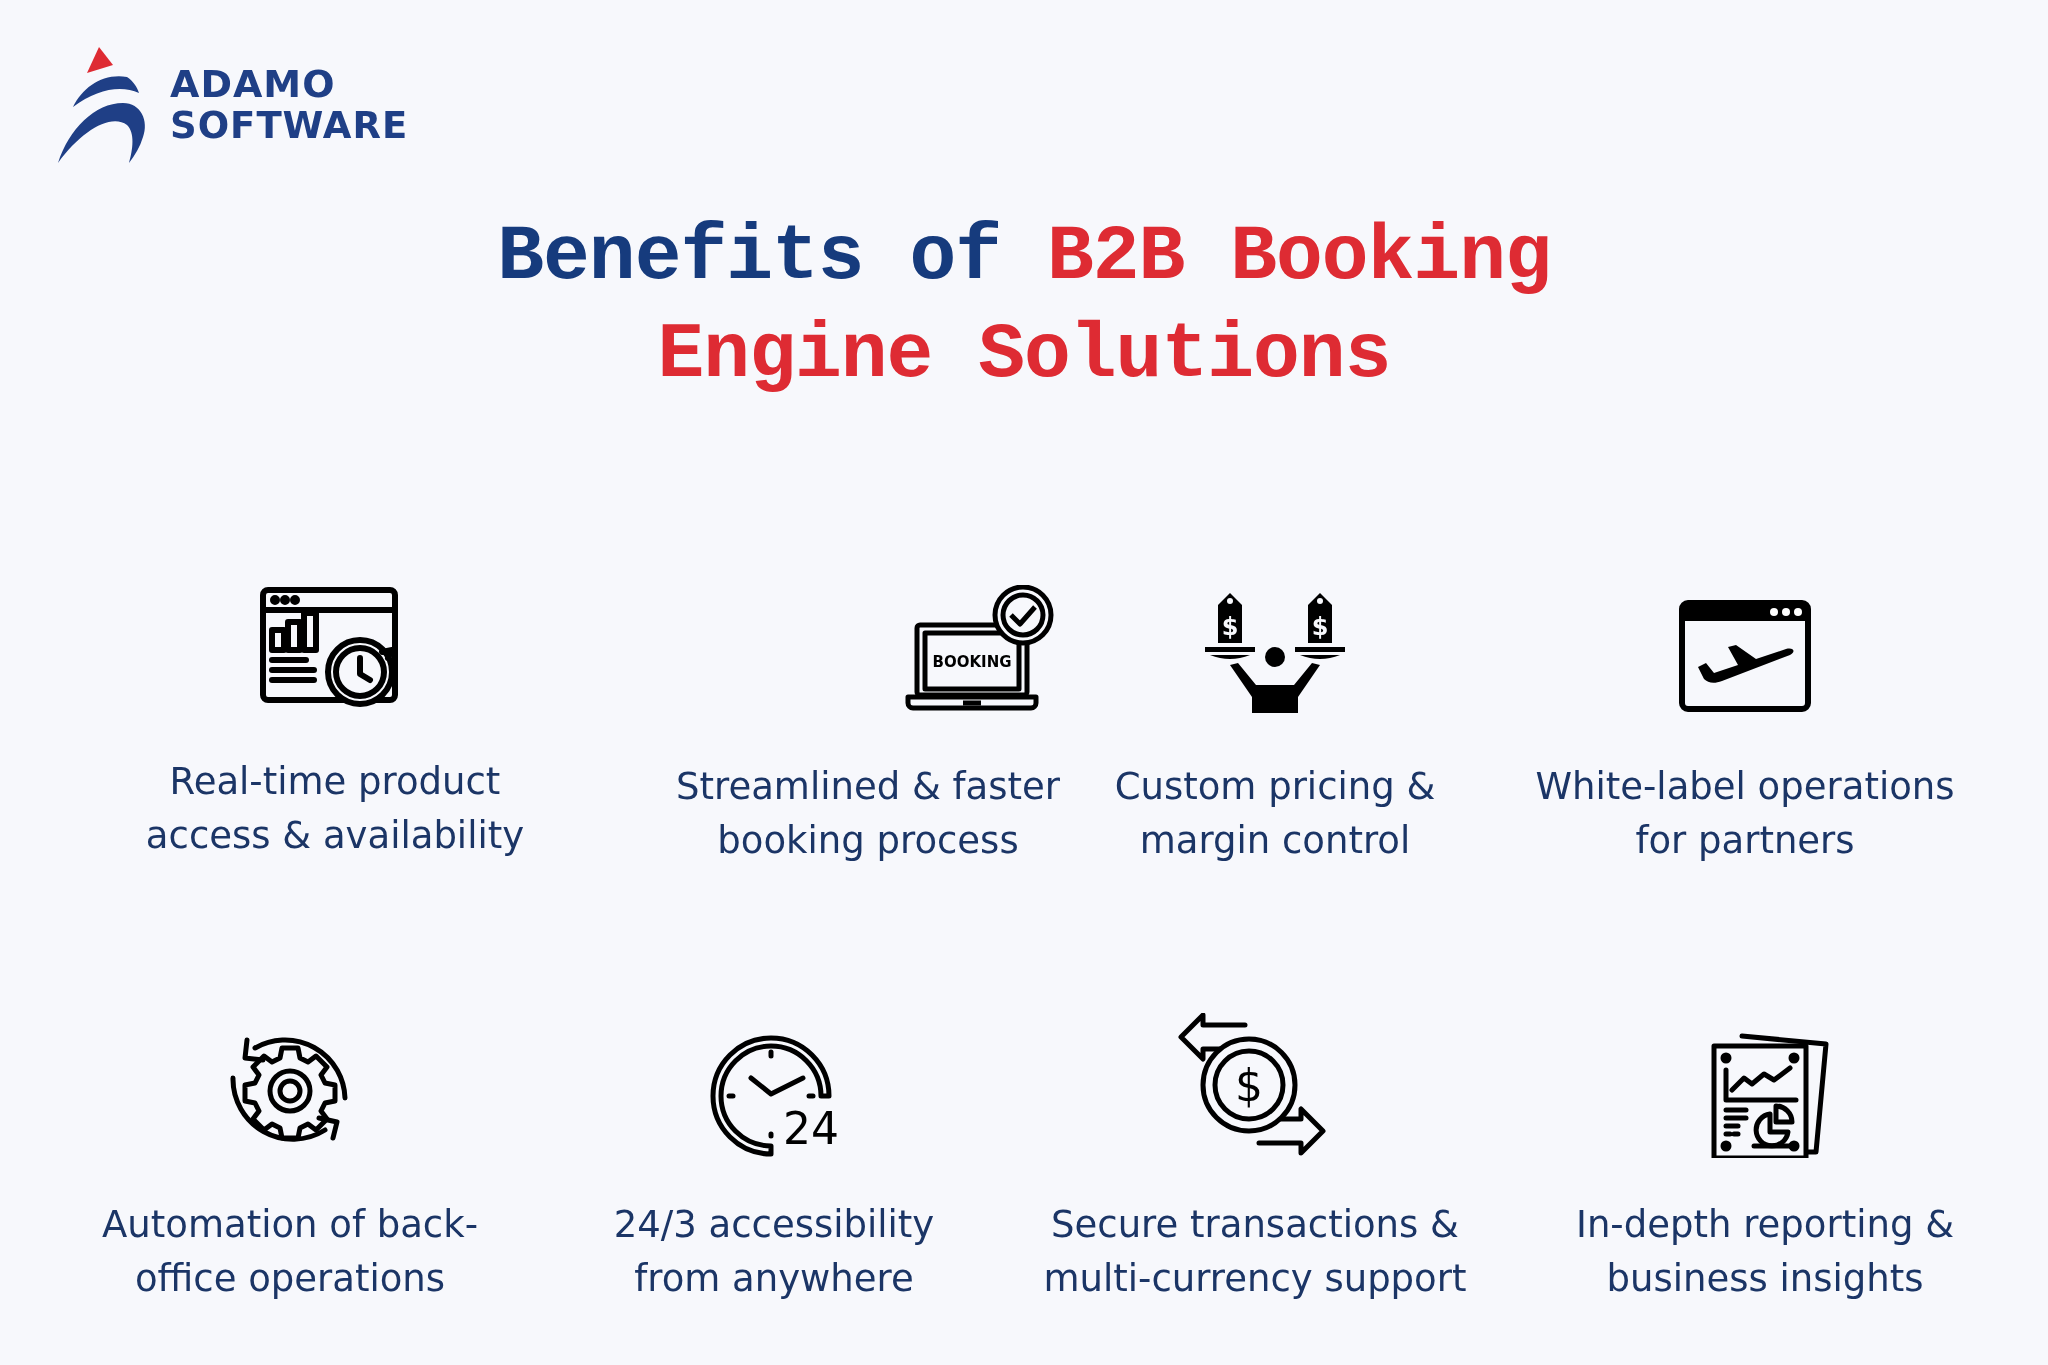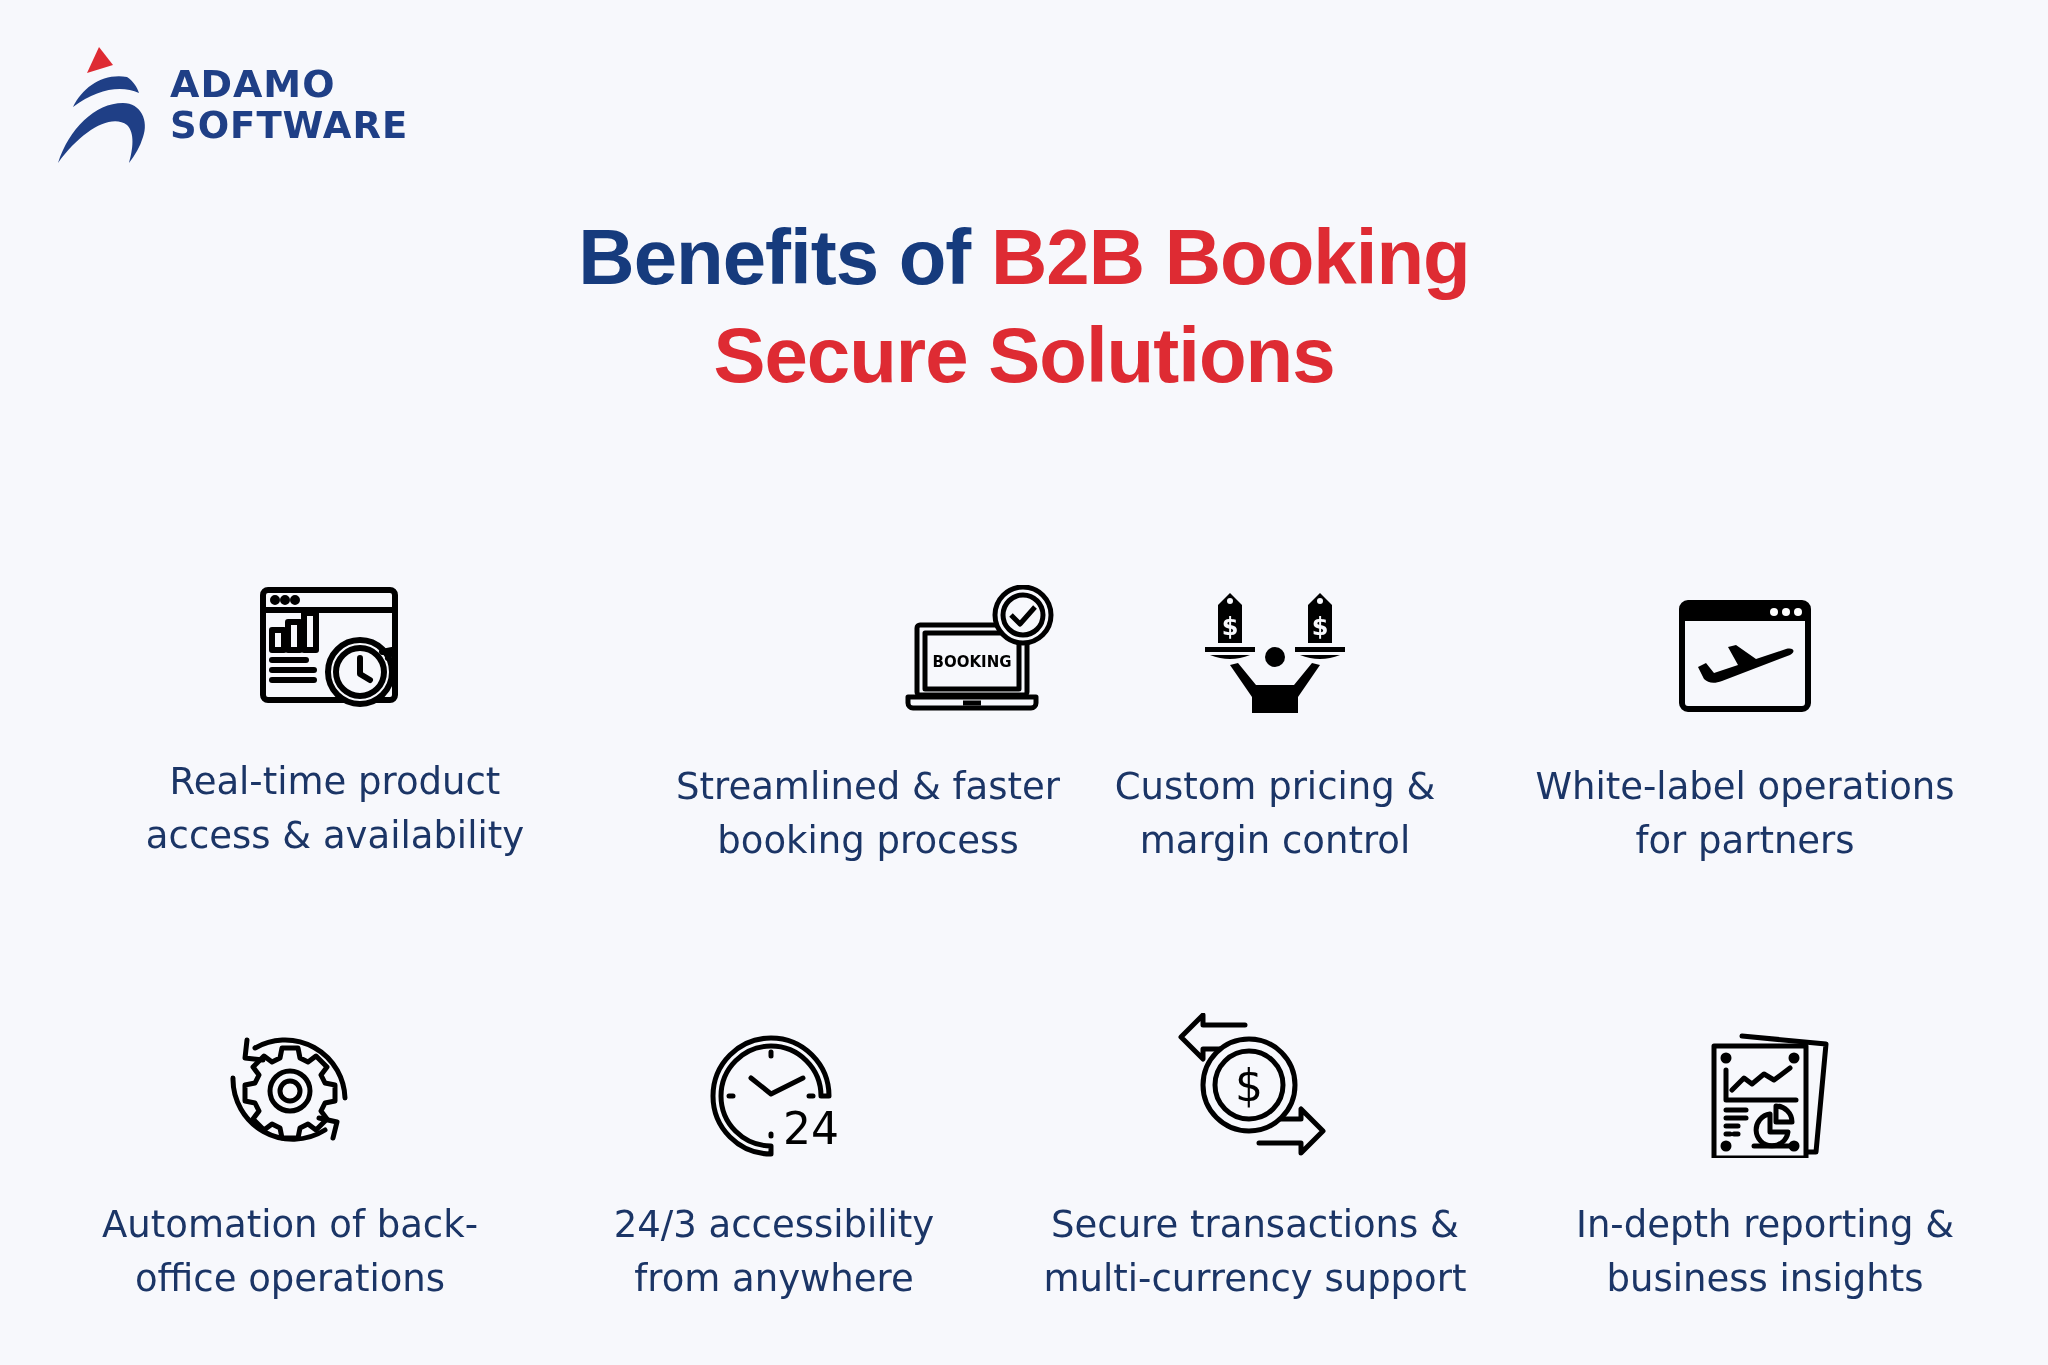--- a/index.html
+++ b/index.html
@@ -24,21 +24,21 @@
     font-weight: bold;
     line-height: 1;
   }
   .logo-text .l1 { font-size: 38px; letter-spacing: 1px; }
   .logo-text .l2 { font-size: 37px; letter-spacing: 1px; margin-top: 4px; }
 
   .title {
     position: absolute;
     left: 0; right: 0; top: 208px;
     text-align: center;
-    font-family: Liberation Sans, sans-serif;
+    font-family: Liberation Mono, monospace;
     font-weight: bold;
     font-size: 78px;
     line-height: 98px;
     letter-spacing: -1px;
   }
   .title .blue { color: #163b7d; }
   .title .red { color: #de2b33; }
 
   .grid {
     position: absolute;
@@ -73,21 +73,21 @@
     <path d="M3,118 C14,84 40,58 68,58 C86,58 94,76 88,92 C85,102 80,110 74,118 C78,104 80,88 72,80 C56,68 26,86 3,118 Z" fill="#1f3f86"></path>
   </svg>
   <div class="logo-text">
     <span class="l1">ADAMO</span>
     <span class="l2">SOFTWARE</span>
   </div>
 </div>
 
 <h1 class="title">
   <span class="blue">Benefits of </span><span class="red">B2B Booking</span><br>
-  <span class="red">Secure Solutions</span>
+  <span class="red">Engine Solutions</span>
 </h1>
 
 <div class="grid">
 
   <div class="card" style="left:95px; top:575px;">
     <div class="icon">
       <svg width="150" height="130" viewBox="0 0 150 130" fill="none" stroke="#000" stroke-width="6" stroke-linecap="round" stroke-linejoin="round">
         <rect x="25" y="22" width="132" height="110" rx="5" transform="translate(-22,-12)"></rect>
         <line x1="3" y1="30" x2="135" y2="30"></line>
         <circle cx="15" cy="20" r="2" fill="#000"></circle>

